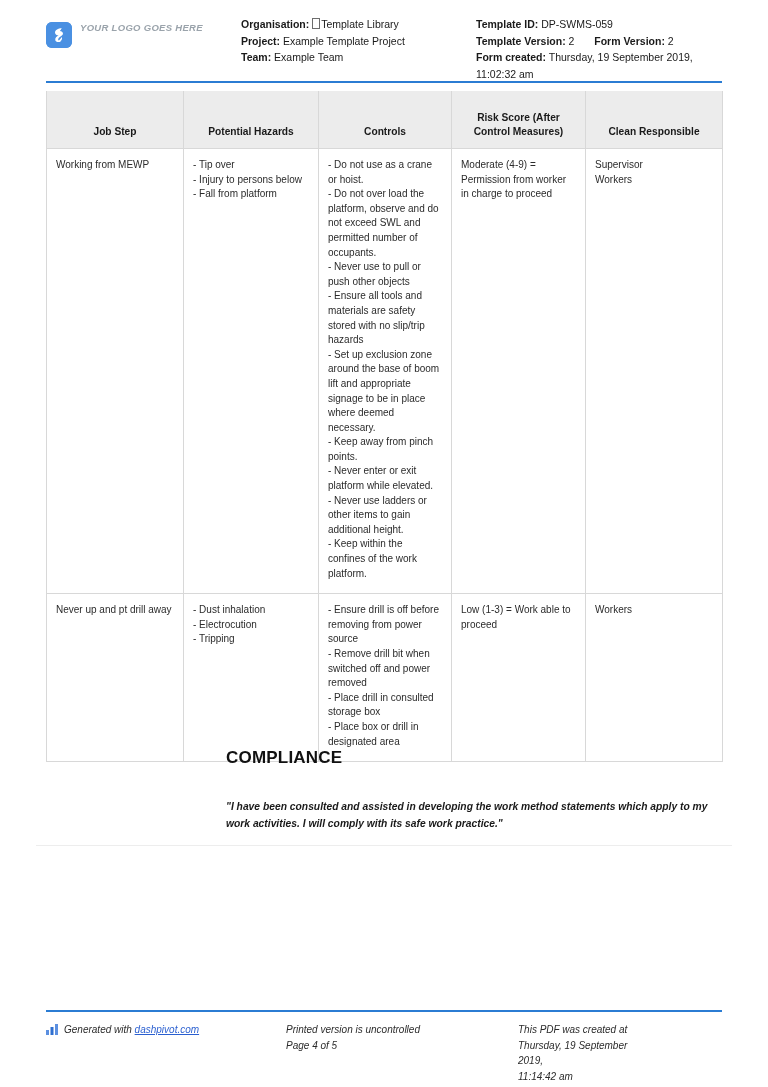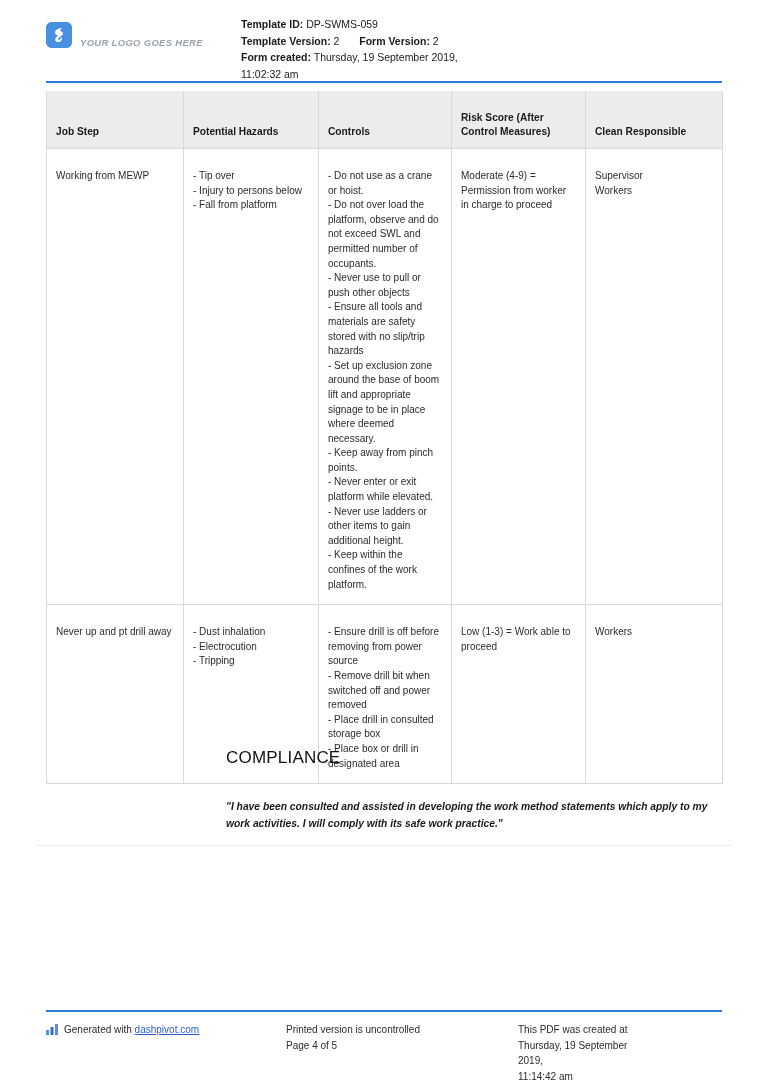--- a/index.html
+++ b/index.html
@@ -34,21 +34,21 @@
     display: flex;
     align-items: flex-start;
     padding: 16px 46px 0 46px;
     box-sizing: border-box;
   }
 
   .logo-block {
     width: 195px;
     flex: 0 0 195px;
     display: flex;
-    align-items: flex-end;
+    align-items: flex-start;
     gap: 8px;
     padding-top: 6px;
   }
   .logo-mark {
     width: 26px;
     height: 26px;
     border-radius: 6px;
     background: #4a90e2;
     position: relative;
     flex: 0 0 26px;
@@ -102,33 +102,33 @@
   table.swms {
     width: 676px;
     border-collapse: collapse;
     table-layout: fixed;
     font-size: 10px;
   }
   table.swms th {
     background: #ececec;
     border: 1px solid #d8d8d8;
     border-top: none;
-    text-align: left;
+    text-align: center;
     vertical-align: bottom;
     font-weight: bold;
     font-size: 10.2px;
     line-height: 14px;
     padding: 8px 9px 9px 9px;
     color: #1a1a1a;
     height: 40px;
   }
   table.swms td {
     border: 1px solid #d8d8d8;
     vertical-align: top;
-    padding: 20px 9px 12px 9px;
+    padding: 9px 9px 12px 9px;
     font-size: 10px;
     line-height: 14.6px;
     color: #2b2b2b;
   }
   col.c1 { width: 137px; }
   col.c2 { width: 135px; }
   col.c3 { width: 133px; }
   col.c4 { width: 134px; }
   col.c5 { width: 137px; }
 
@@ -136,21 +136,21 @@
 
   
   .compliance {
     position: absolute;
     left: 0;
     top: 748px;
     width: 768px;
   }
   .compliance-title {
     font-size: 17px;
-    font-weight: normal;
+    font-weight: bold;
     letter-spacing: 0.2px;
     color: #111111;
     padding-left: 226px;
   }
   .compliance-quote {
     margin-top: 30px;
     padding-left: 226px;
     padding-right: 60px;
     font-size: 10.3px;
     font-weight: bold;
@@ -181,20 +181,21 @@
     left: 0;
     top: 1022px;
     width: 700px;
     height: 60px;
     display: flex;
     padding: 0 46px;
     box-sizing: border-box;
     font-size: 10px;
     line-height: 15.5px;
     color: #2b2b2b;
+    font-style: italic;
   }
   .foot-col-1 {
     flex: 0 0 240px;
     display: flex;
     align-items: flex-start;
     gap: 6px;
   }
   .foot-col-2 { flex: 0 0 232px; }
   .foot-col-3 { flex: 1 1 auto; }
   .bars-icon { display: block; margin-top: 2px; }
@@ -215,20 +216,34 @@
         <svg width="26" height="26" viewBox="0 0 26 26" aria-hidden="true">
           <rect x="0" y="0" width="26" height="26" rx="6" fill="#4a90e2"></rect>
           <path d="M15.6 6.6 C12.2 6.2 9.0 8.0 9.0 10.6 C9.0 12.6 10.8 13.3 12.6 13.6 C10.6 14.6 8.9 16.0 9.3 18.2 C9.7 20.2 12.6 20.4 15.0 19.4 C13.1 19.0 11.9 18.2 12.2 16.9 C12.6 15.2 15.6 14.3 16.6 12.8 C17.7 11.1 16.6 9.3 14.0 8.9 C14.5 8.0 15.0 7.2 15.6 6.6 Z" fill="#ffffff"></path>
           <path d="M13.2 6.9 C14.0 6.6 14.9 6.5 15.8 6.6 C14.4 7.9 12.6 9.6 11.6 11.4 C11.0 10.4 11.1 8.4 13.2 6.9 Z" fill="#ffffff"></path>
           <path d="M14.3 19.3 C13.4 19.7 12.4 19.8 11.5 19.6 C13.0 18.4 14.8 16.7 15.7 14.9 C16.3 15.9 16.3 17.9 14.3 19.3 Z" fill="#ffffff"></path>
         </svg>
       </div>
       <div class="logo-text">YOUR LOGO GOES HERE</div>
     </div>
 
+    <div class="meta-col meta-col-1">
+      <div class="meta-line">
+        <span class="meta-label">Organisation:</span>
+        <span class="tofu"></span><span>Template Library</span>
+      </div>
+      <div class="meta-line">
+        <span class="meta-label">Project:</span>
+        <span>Example Template Project</span>
+      </div>
+      <div class="meta-line">
+        <span class="meta-label">Team:</span>
+        <span>Example Team</span>
+      </div>
+    </div>
 
     <div class="meta-col meta-col-2">
       <div class="meta-line">
         <span class="meta-label">Template ID:</span>
         <span>DP-SWMS-059</span>
       </div>
       <div class="meta-line">
         <span class="meta-label">Template Version:</span>
         <span>2</span>
         <span class="meta-gap"></span>

